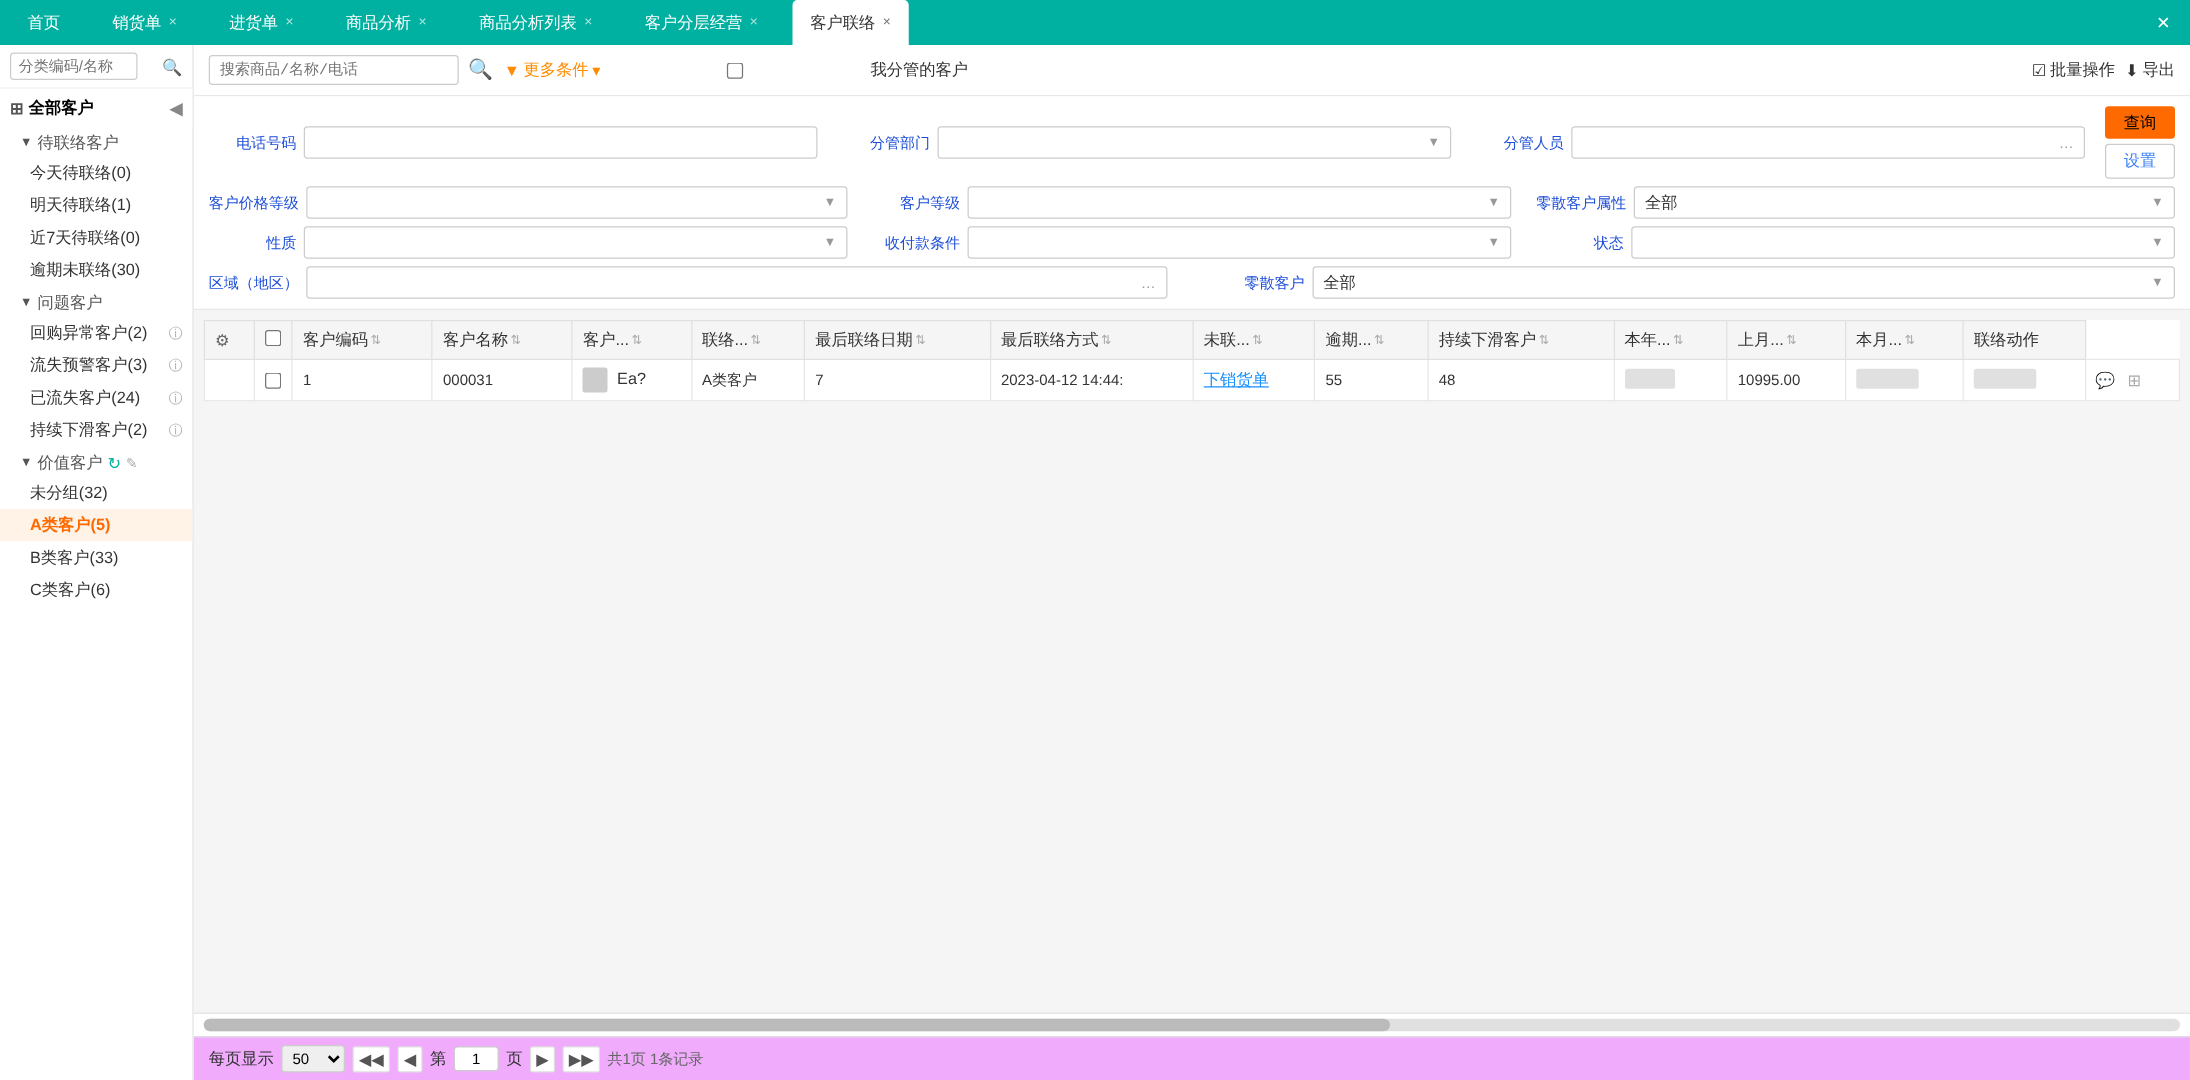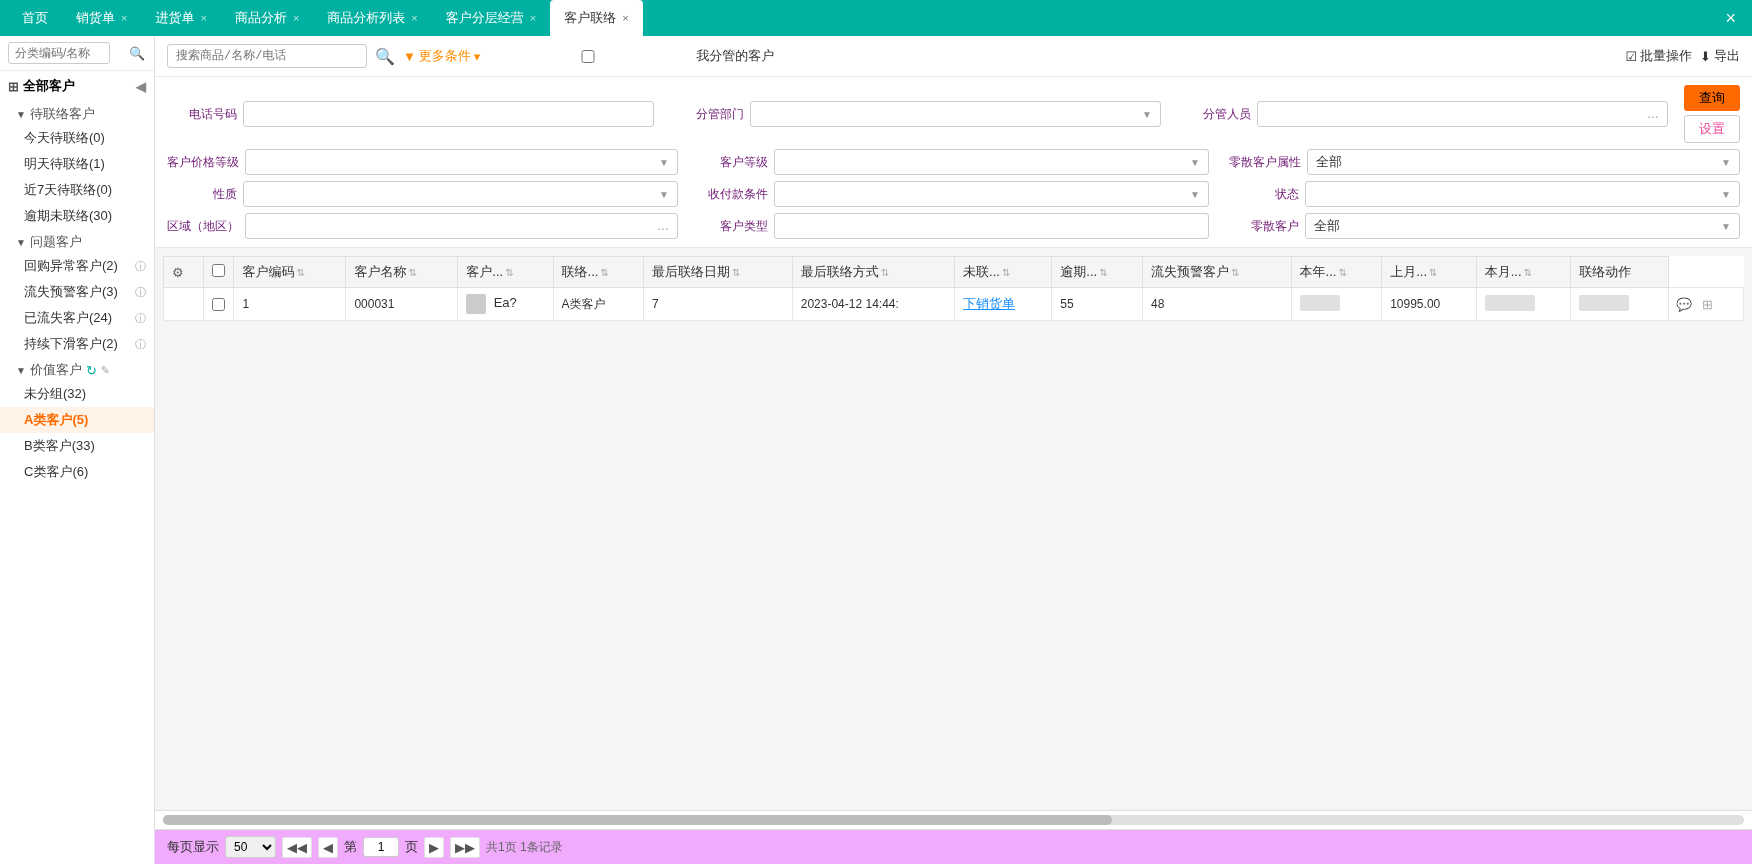--- a/index.html
+++ b/index.html
@@ -1,21 +1,21 @@
 <!DOCTYPE html>
 <html><head>
   <meta charset="utf-8">
   <style>
     * { box-sizing: border-box; margin: 0; padding: 0; font-family: 'Microsoft YaHei', Arial, sans-serif; font-size: 13px; }
     body { background: #f0f2f5; width: 1752px; height: 864px; overflow: hidden; }
 
     
     .top-nav {
       display: flex; align-items: center; background: #00b0a0; height: 36px; padding: 0 8px;
-      gap: 0;
+      gap: 14px;
     }
     .nav-tab {
       display: flex; align-items: center; height: 36px; padding: 0 14px; color: #fff;
       cursor: pointer; white-space: nowrap; font-size: 13px; position: relative;
     }
     .nav-tab.home { background: #00b0a0; }
     .nav-tab.active { background: #fff; color: #333; border-radius: 4px 4px 0 0; }
     .nav-tab .close-icon { margin-left: 6px; font-size: 11px; opacity: 0.7; cursor: pointer; }
     .nav-close-all {
       margin-left: auto; color: #fff; font-size: 18px; cursor: pointer; padding: 0 8px;
@@ -74,21 +74,21 @@
 
     
     .adv-filter {
       background: #fff; padding: 8px 12px; border-bottom: 1px solid #e8e8e8;
     }
     .adv-filter-row { display: flex; align-items: center; gap: 0; margin-bottom: 6px; }
     .adv-filter-row:last-child { margin-bottom: 0; }
     .filter-field {
       display: flex; align-items: center; flex: 1; gap: 6px; min-width: 0;
     }
-    .filter-field label { color: #701a75; white-space: nowrap; font-size: 12px; min-width: 70px; text-align: right; }
+    .filter-field label { color: #1d4ed8; white-space: nowrap; font-size: 12px; min-width: 70px; text-align: right; }
     .filter-field .field-input {
       flex: 1; border: 1px solid #ccc; border-radius: 3px; padding: 3px 8px; font-size: 12px;
       display: flex; align-items: center; justify-content: space-between; min-height: 26px;
       background: #fff; cursor: pointer; color: #333;
     }
     .filter-field .field-input .arrow-down { color: #999; font-size: 10px; }
     .filter-field .field-input .dots { color: #999; font-size: 12px; }
     .filter-divider { width: 20px; }
 
     
@@ -126,21 +126,21 @@
     
     .h-scroll { background: #fff; padding: 4px 8px; border-top: 1px solid #e0e0e0; }
     .h-scroll-bar { height: 10px; background: #e0e0e0; border-radius: 5px; width: 100%; position: relative; }
     .h-scroll-thumb { height: 10px; background: #bbb; border-radius: 5px; width: 60%; margin-left: 0; }
 
     .orange-btn {
       background: #ff6a00; color: #000000; border: none; border-radius: 3px; padding: 4px 14px;
       cursor: pointer; font-size: 13px;
     }
     .settings-btn {
-      background: #fff; color: #ec4899; border: 1px solid #ccc; border-radius: 3px; padding: 4px 14px;
+      background: #fff; color: #3b82f6; border: 1px solid #ccc; border-radius: 3px; padding: 4px 14px;
       cursor: pointer; font-size: 13px;
     }
   </style>
 </head>
 <body>
 
 <div class="top-nav">
   <div class="nav-tab home">
     <span>首页</span>
   </div>
@@ -352,24 +352,20 @@
 
       <div class="adv-filter-row">
         <div class="filter-field">
           <label>区域（地区）</label>
           <div class="field-input">
             <span></span>
               <span class="dots">…</span>
           </div>
         </div>
         <div class="filter-divider"></div>
-        <div class="filter-field">
-          <label>客户类型</label>
-          <div class="field-input"></div>
-        </div>
         <div class="filter-divider"></div>
         <div class="filter-field">
           <label>零散客户</label>
           <div class="field-input">
             <span>全部</span>
               <span class="arrow-down">▼</span>
           </div>
         </div>
       </div>
     </div>
@@ -423,21 +419,21 @@
                 </div>
               </th>
             <th>
                 <div class="col-sort">
                   <span>逾期...</span>
                   <span class="sort-icon">⇅</span>
                 </div>
               </th>
             <th>
                 <div class="col-sort">
-                  <span>流失预警客户</span>
+                  <span>持续下滑客户</span>
                   <span class="sort-icon">⇅</span>
                 </div>
               </th>
             <th>
                 <div class="col-sort">
                   <span>本年...</span>
                   <span class="sort-icon">⇅</span>
                 </div>
               </th>
             <th>

